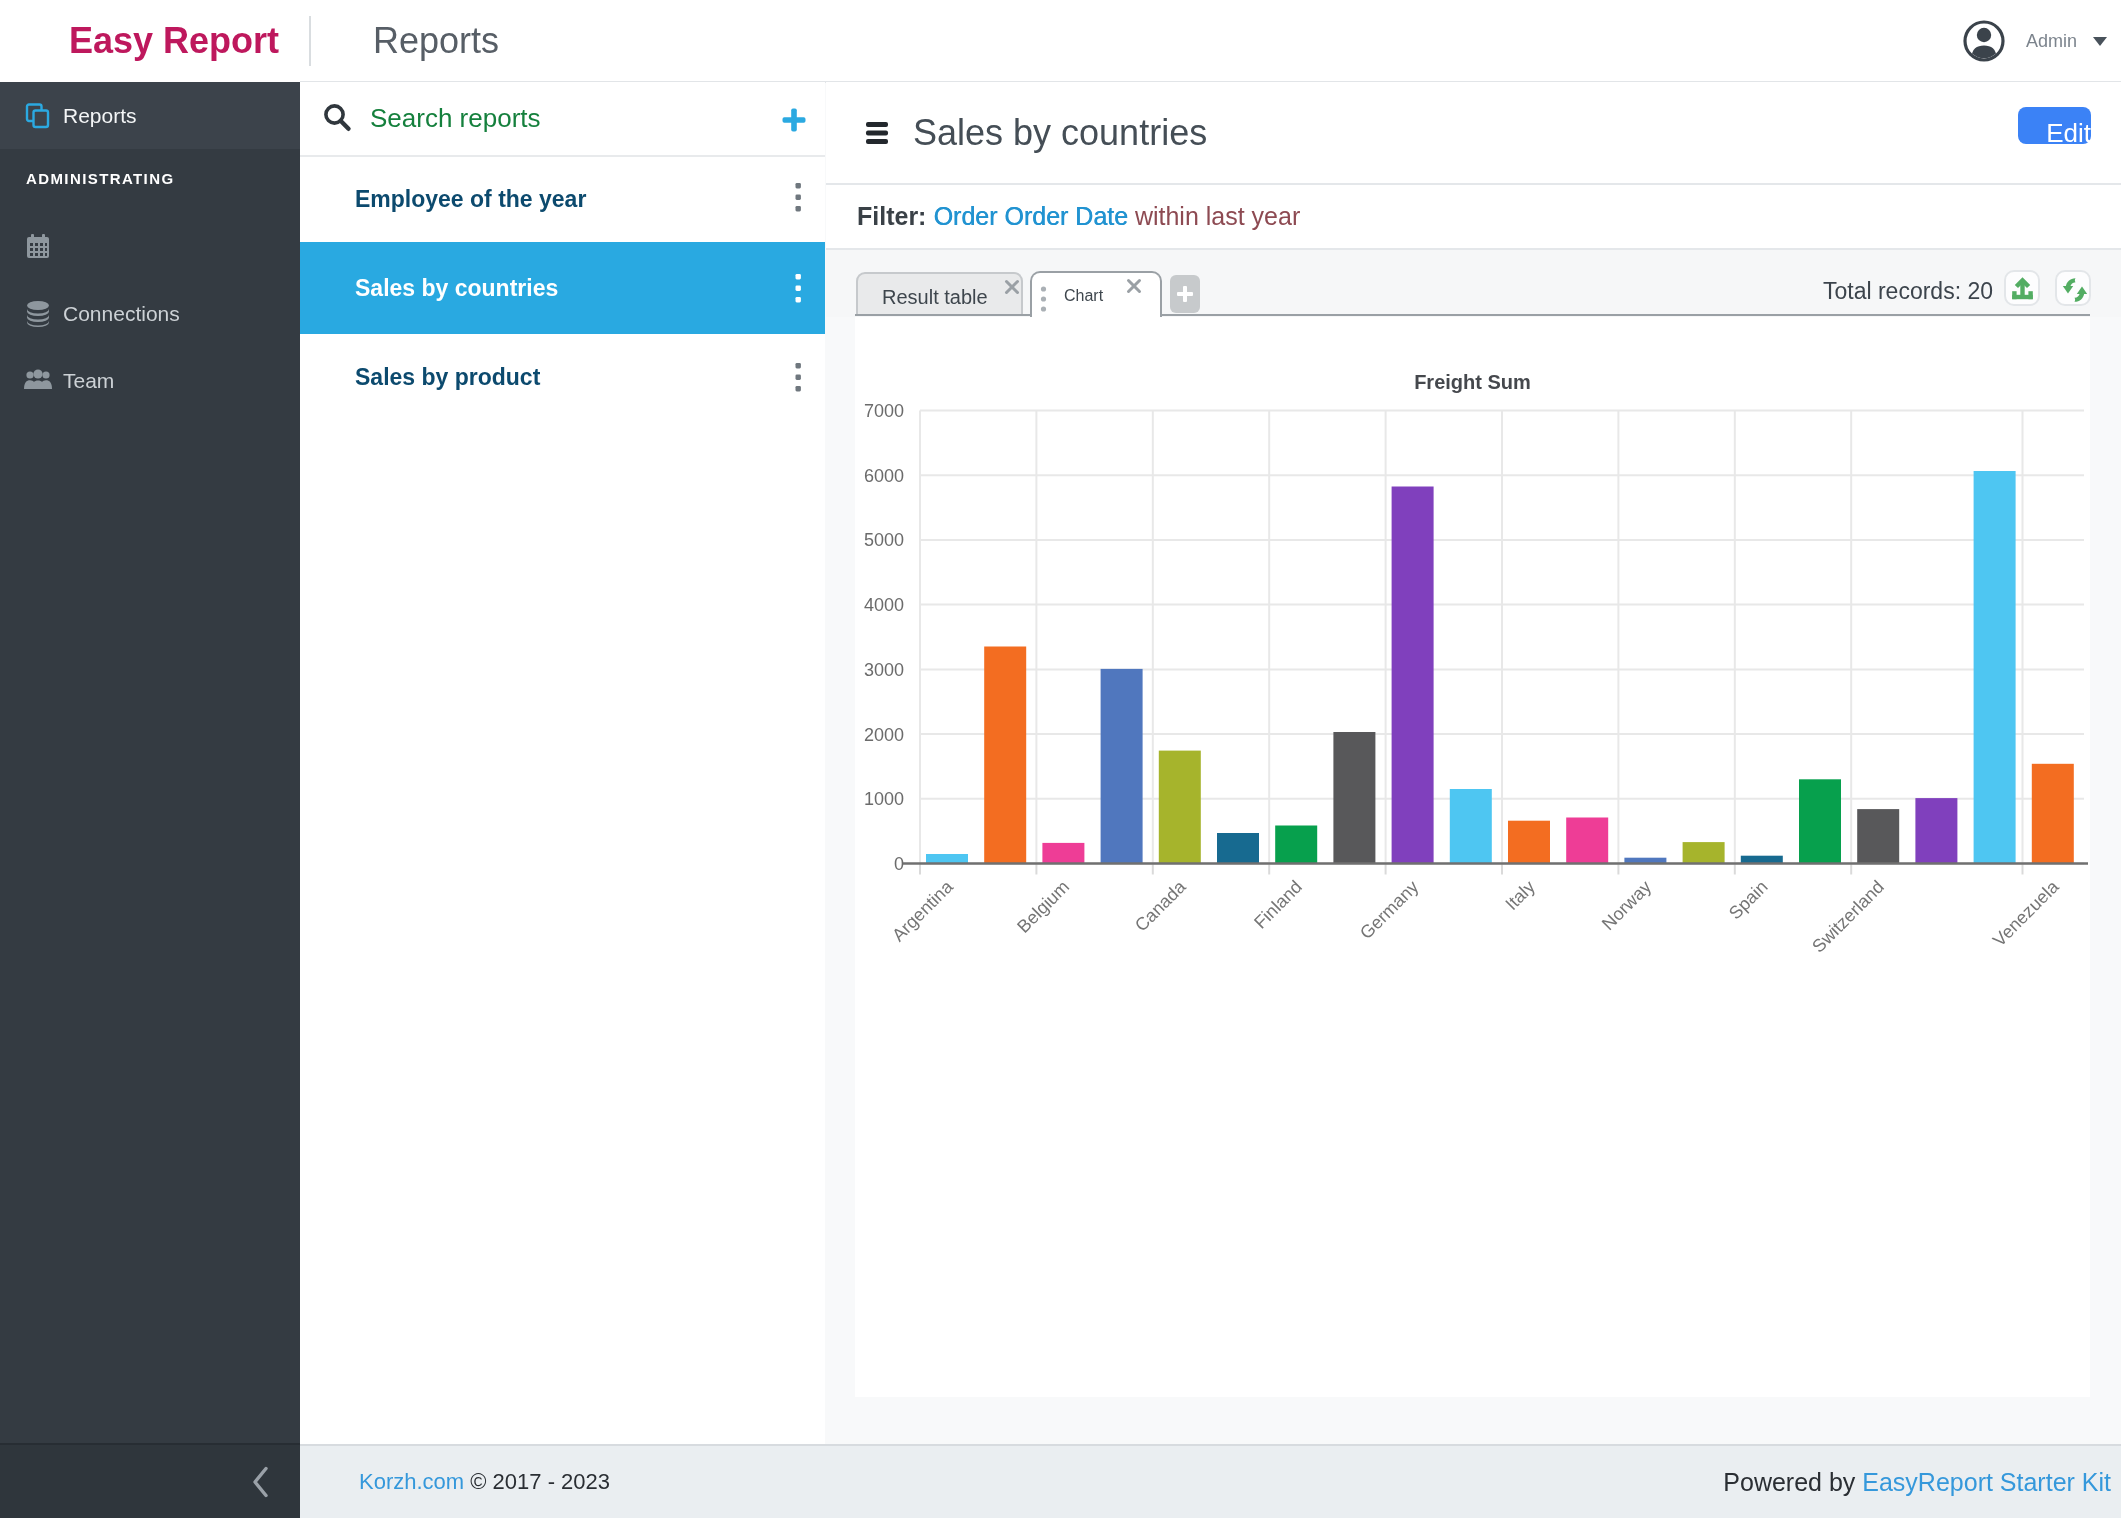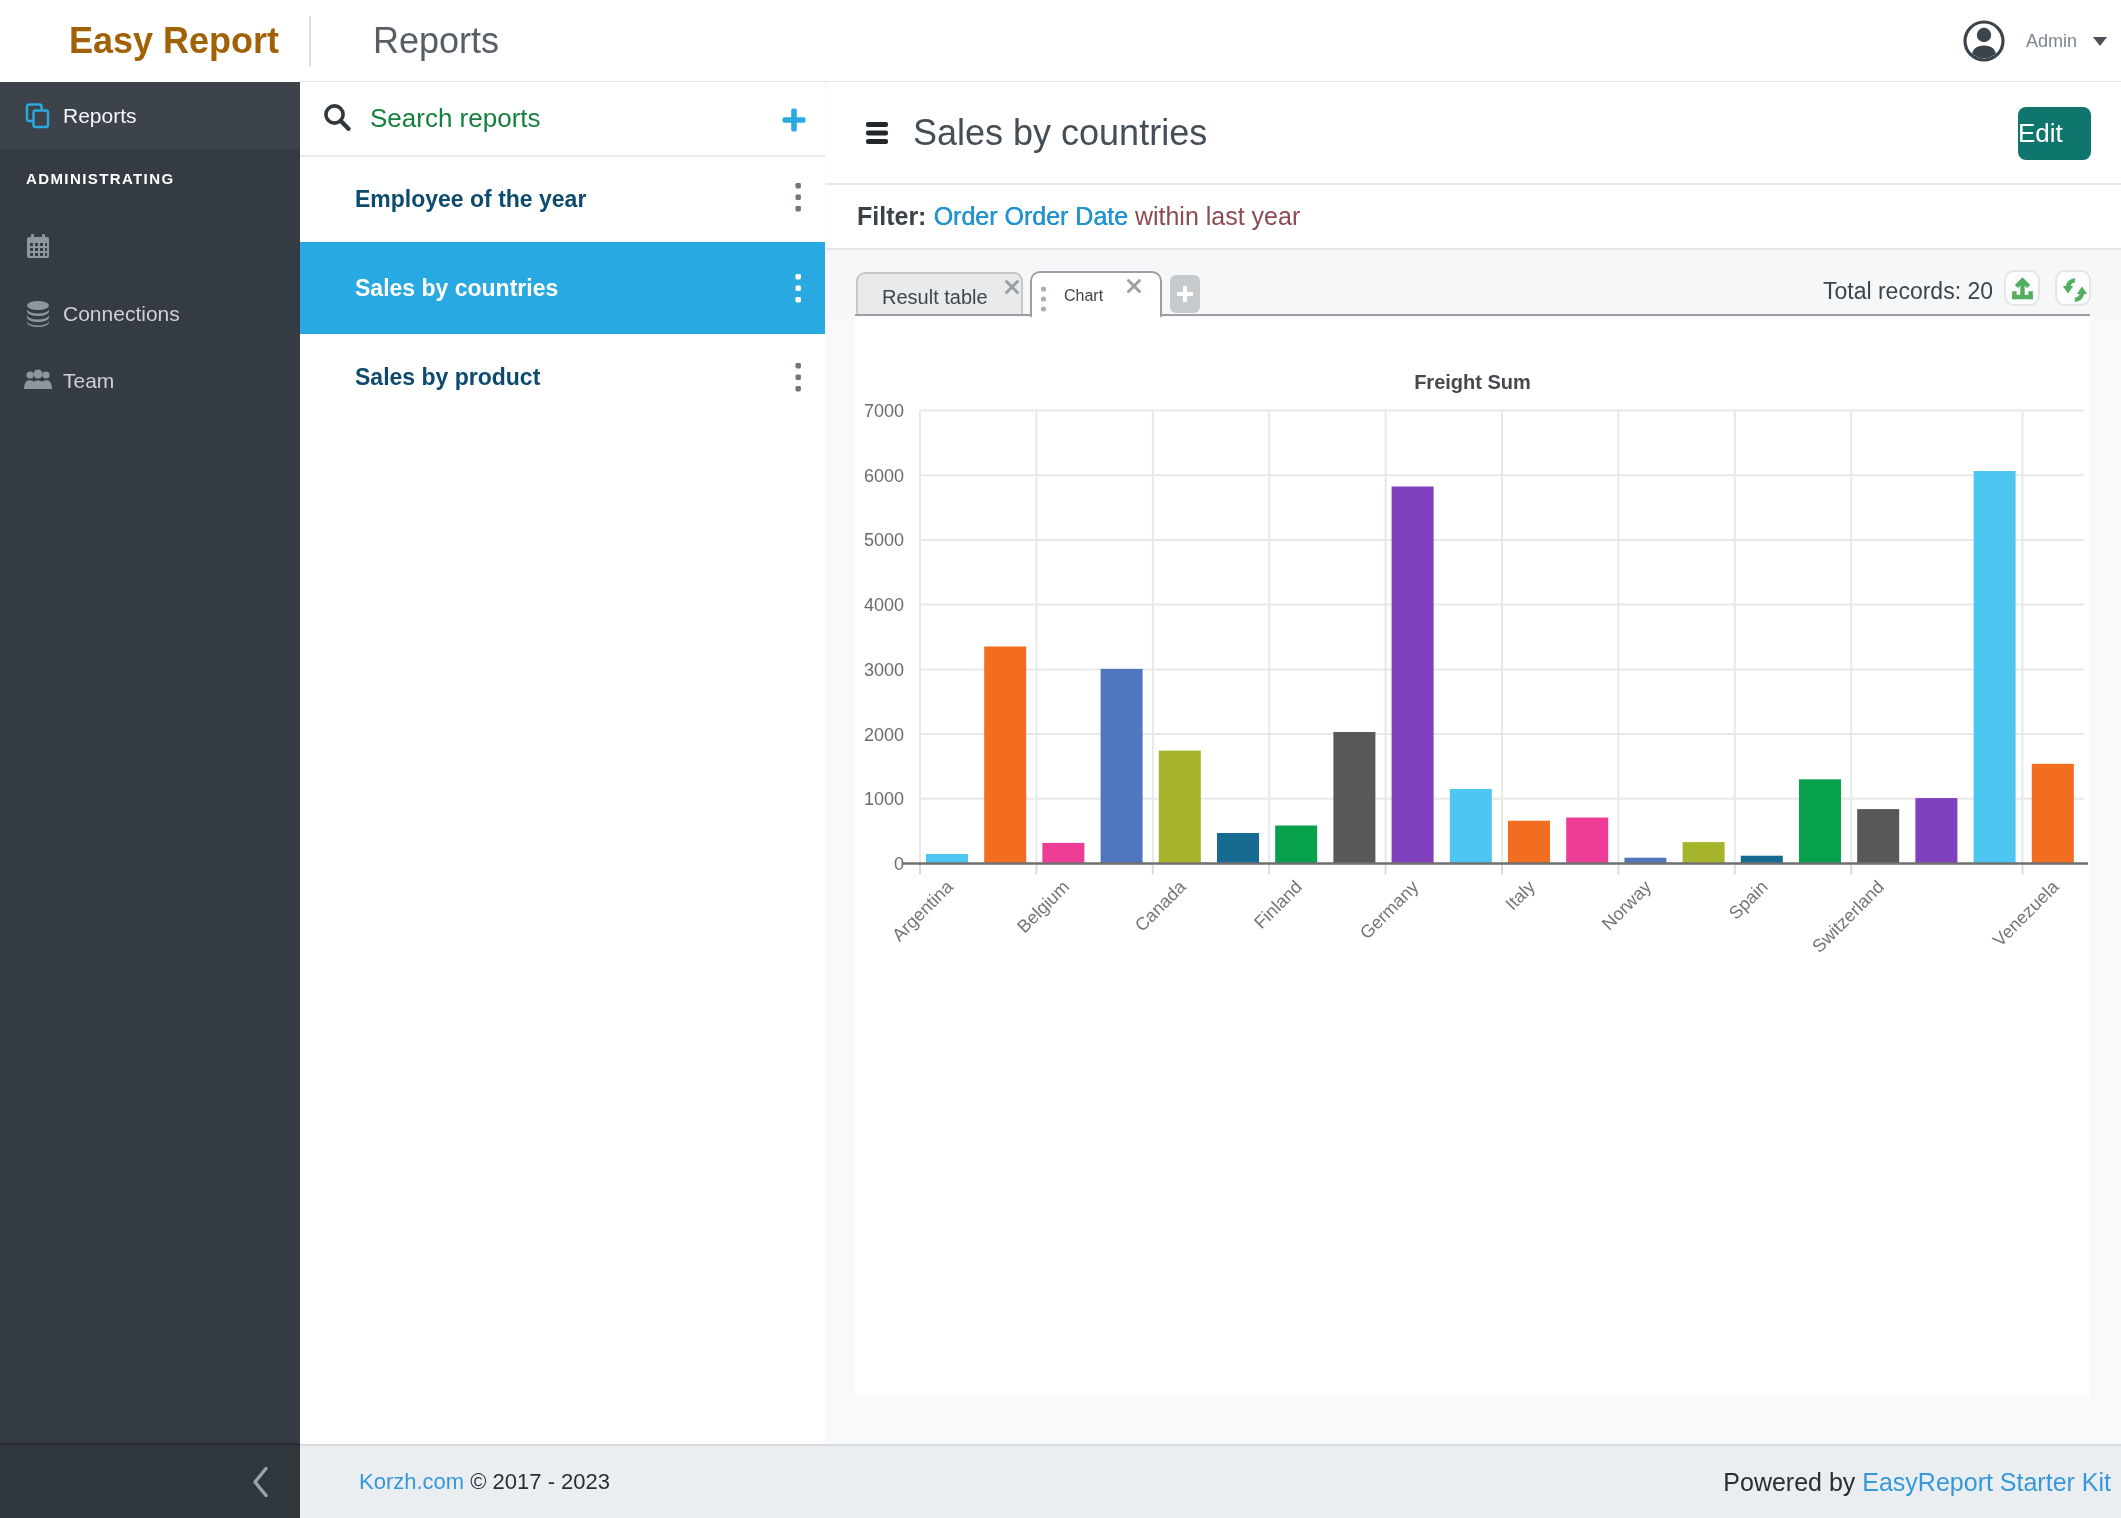--- a/index.html
+++ b/index.html
@@ -2,21 +2,21 @@
 <html><head>
 <meta charset="utf-8">
 <style>
   * { margin:0; padding:0; box-sizing:border-box; }
   html,body { width:2121px; height:1518px; }
   body { font-family:"Liberation Sans", sans-serif; background:#f8f9fa; position:relative; overflow:hidden; }
   .abs { position:absolute; }
 
   
   #topbar { left:0; top:0; width:2121px; height:82px; background:#fff; }
-  #logo { left:69px; top:0; height:84px; line-height:82px; font-size:36px; font-weight:bold; color:#a16207; }
+  #logo { left:69px; top:0; height:84px; line-height:82px; font-size:36px; font-weight:bold; color:#be185d; }
   #topdiv { left:309px; top:16px; width:2px; height:50px; background:#d9dde0; }
   #toptitle { left:373px; top:0; height:82px; line-height:82px; font-size:36px; color:#575e66; }
   #topborder { left:300px; top:81px; width:1821px; height:2px; background:#e2e5e8; }
 
   
   #sidebar { left:0; top:82px; width:300px; height:1361px; background:#343b42; }
   #sb-active { left:0; top:0px; width:300px; height:67px; background:#3c434b; }
   .sb-label { font-size:21px; color:#ccd1d5; }
   #sb-reports-label { left:63px; top:0px; height:67px; line-height:67px; color:#f4f6f7; font-size:21px; }
   #sb-heading { left:26px; top:88px; font-size:15px; font-weight:bold; color:#fff; letter-spacing:1.4px;text-align:center; }
@@ -30,21 +30,21 @@
   #searchdiv { left:0px; top:73px; width:525px; height:2px; background:#e8eaec; }
   .rowtext { font-size:23px; font-weight:700; color:#0c4a6e; }
   #row1 { left:0; top:75px; width:525px; height:85px; }
   #row2 { left:0; top:160px; width:525px; height:92px; background:#29A9E1; }
   #row3 { left:0; top:252px; width:525px; height:87px; }
   .rowlab { left:55px; top:0; height:100%; display:flex; align-items:center; }
 
   
   #mainhead { left:826px; top:82px; width:1295px; height:101px; background:#fff; }
   #mtitle { left:87px; top:0; height:101px; line-height:101px; font-size:36px; color:#454e56; }
-  #editbtn { left:1192px; top:25px; width:73px; height:53px; background:#0f766e; border-radius:8px; color:#fff; font-size:26px; text-align:left; line-height:53px; }
+  #editbtn { left:1192px; top:25px; width:73px; height:37px; background:#3b82f6; border-radius:8px; color:#fff; font-size:26px; text-align:right; line-height:53px; }
   #hdiv1 { left:826px; top:183px; width:1295px; height:2px; background:#e4e7ea; }
   #filterrow { left:826px; top:185px; width:1295px; height:63px; background:#fff; font-size:25px; }
   #filtertext { left:31px; top:0; height:63px; line-height:63px; }
   #hdiv2 { left:826px; top:248px; width:1295px; height:2px; background:#e4e7ea; }
 
   
   #tabstrip { left:826px; top:250px; width:1295px; height:67px; background:#f6f7f8; }
   #tabline { left:855px; top:314px; width:1235px; height:2px; background:#9aa0a5; }
   #tab1 { left:856px; top:272px; width:167px; height:42px; background:#e9eaeb; border:2px solid #c6c9cc; border-bottom:none; border-radius:9px 9px 0 0; }
   #tab1 .tlab { left:24px; top:0; height:42px; line-height:46px; font-size:20px; color:#3e464d; }

